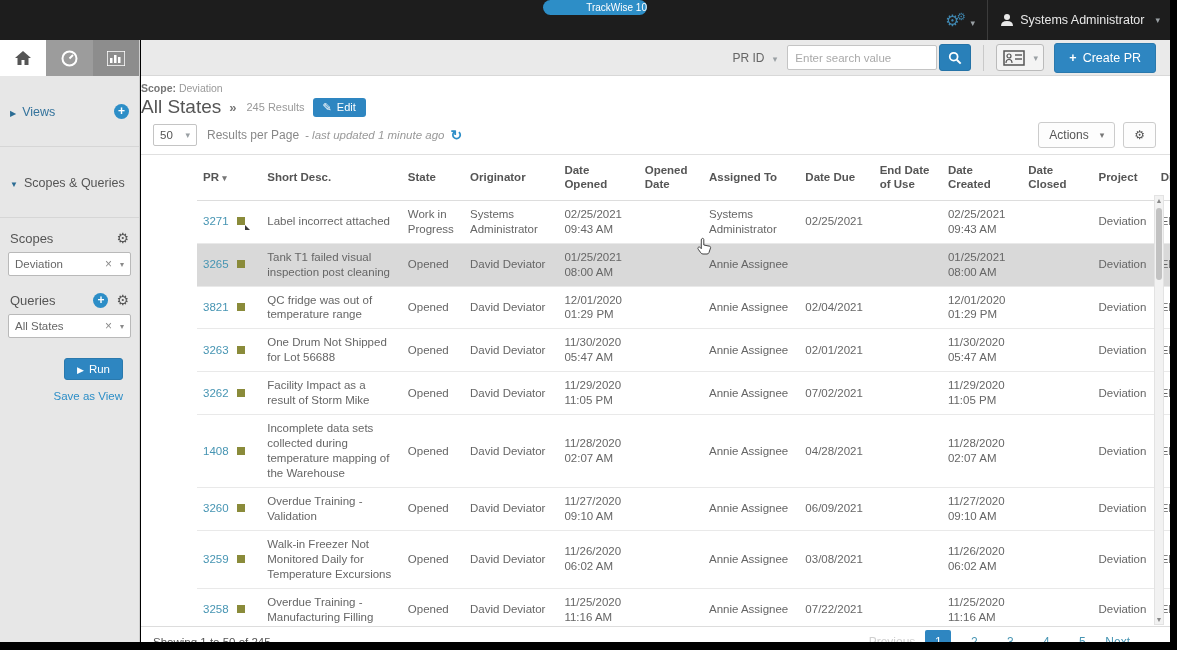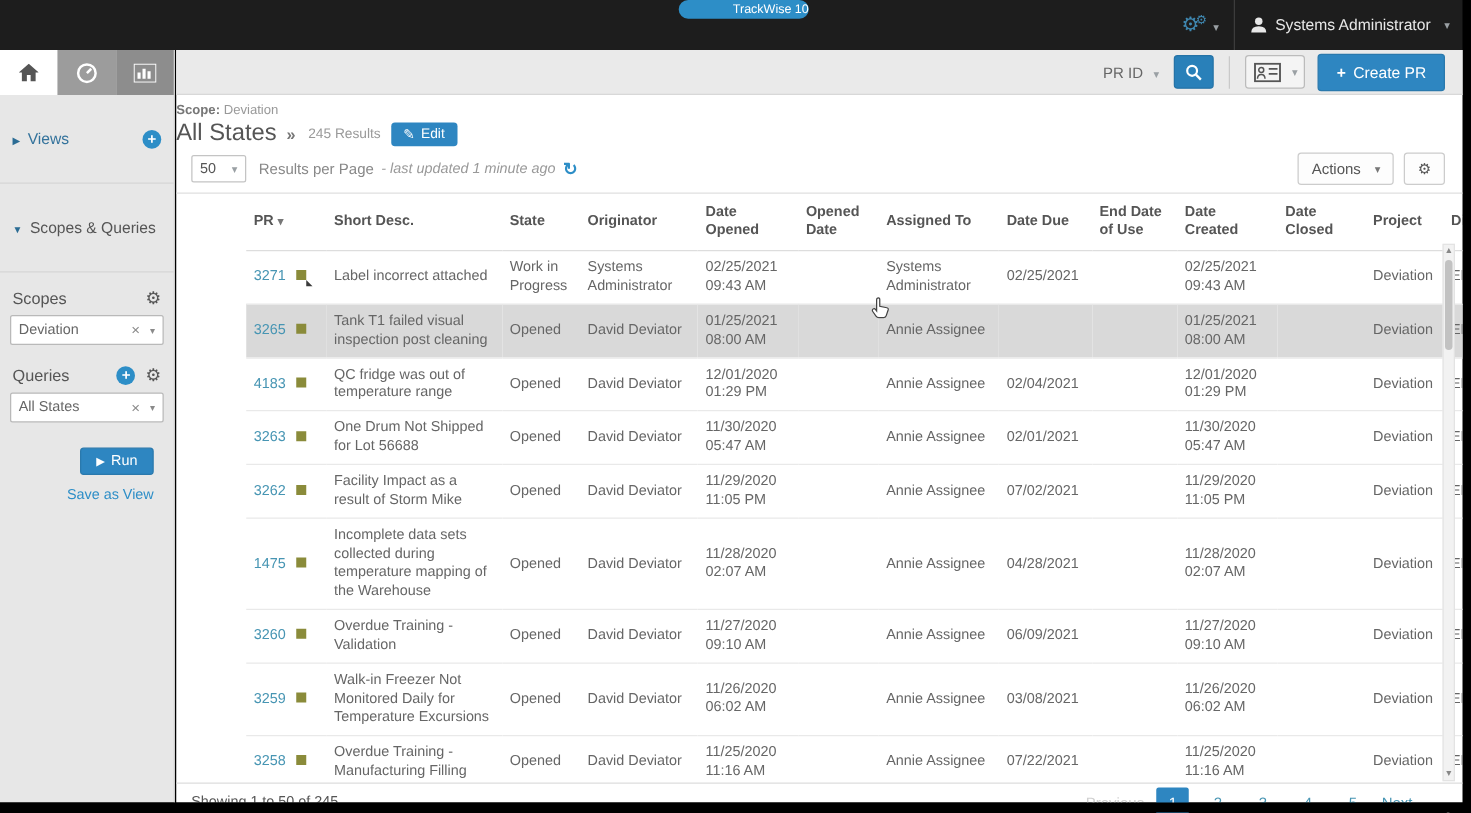--- a/index.html
+++ b/index.html
@@ -197,20 +197,21 @@
         <span class="run-btn"><span class="play">▶</span><span>Run</span></span>
       </div>
       <div class="save-view">Save as View</div>
     </div>
   </nav>
 
   <main class="content">
 
     <div class="search-row">
       <span class="prid"><span>PR ID</span> <span class="caret">▾</span></span>
+      <input class="search-input" placeholder="Enter search value" style="">
       <span class="search-btn">
         <svg width="14" height="14" viewBox="0 0 16 16">
             <circle cx="6.5" cy="6.5" r="4.5" fill="none" stroke="#fff" stroke-width="2"></circle>
             <line x1="10" y1="10" x2="14.5" y2="14.5" stroke="#fff" stroke-width="2.2"></line>
           </svg>
       </span>
       <span class="group-sep"></span>
       <span class="idcard-btn">
         <svg width="22" height="16" viewBox="0 0 22 16">
             <rect x="1" y="1" width="20" height="14" fill="none" stroke="#555" stroke-width="1.5"></rect>
@@ -318,21 +319,21 @@
     <td></td>
     <td>Annie Assignee</td>
     <td></td>
     <td></td>
     <td>01/25/2021 08:00 AM</td>
     <td></td>
     <td>Deviation</td>
     <td>EE</td>
   </tr>
             <tr>
-    <td><a class="pr-link" href="#">4183</a><span class="sq"></span></td>
+    <td><a class="pr-link" href="#">3821</a><span class="sq"></span></td>
     <td>QC fridge was out of temperature range</td>
     <td>Opened</td>
     <td>David Deviator</td>
     <td>12/01/2020 01:29 PM</td>
     <td></td>
     <td>Annie Assignee</td>
     <td>02/04/2021</td>
     <td></td>
     <td>12/01/2020 01:29 PM</td>
     <td></td>
@@ -363,21 +364,21 @@
     <td></td>
     <td>Annie Assignee</td>
     <td>07/02/2021</td>
     <td></td>
     <td>11/29/2020 11:05 PM</td>
     <td></td>
     <td>Deviation</td>
     <td>EE</td>
   </tr>
             <tr>
-    <td><a class="pr-link" href="#">1475</a><span class="sq"></span></td>
+    <td><a class="pr-link" href="#">1408</a><span class="sq"></span></td>
     <td>Incomplete data sets collected during temperature mapping of the Warehouse</td>
     <td>Opened</td>
     <td>David Deviator</td>
     <td>11/28/2020 02:07 AM</td>
     <td></td>
     <td>Annie Assignee</td>
     <td>04/28/2021</td>
     <td></td>
     <td>11/28/2020 02:07 AM</td>
     <td></td>

